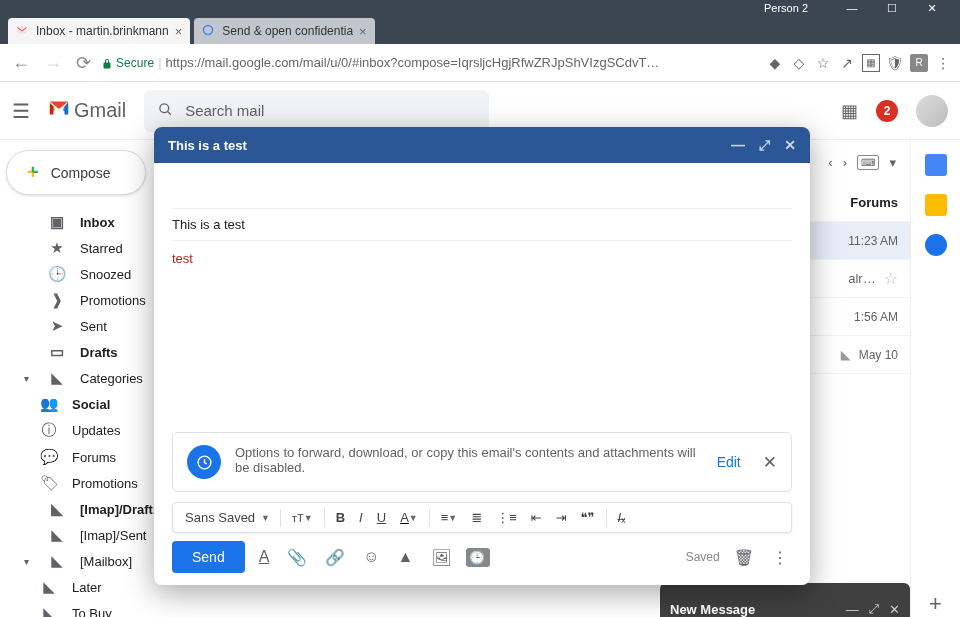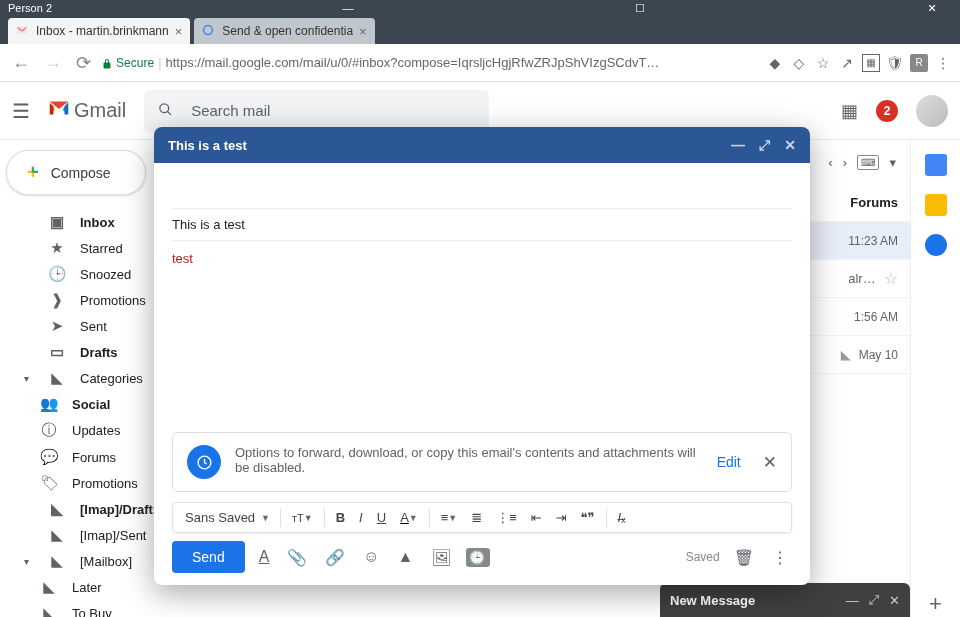--- a/index.html
+++ b/index.html
@@ -1,19 +1,19 @@
 <!DOCTYPE html>
 <html><head>
 <meta charset="utf-8">
 <style>
 * { margin: 0; padding: 0; box-sizing: border-box; font-family: Arial, sans-serif; }
 body { width: 960px; height: 617px; background: #fff; overflow: hidden; position: relative; }
 
 
-.titlebar { height: 16px; background: #3b4651; display: flex; justify-content: space-between; align-items: center; padding: 0 8px; color: #fff; font-size: 11px; }
+.titlebar { height: 16px; background: #3b4651; display: flex; justify-content: flex-end; align-items: center; padding: 0 8px; color: #fff; font-size: 11px; }
 .titlebar .person { margin-right: 24px; }
 .titlebar .wbtn { width: 40px; text-align: center; cursor: pointer; }
 
 .tabbar { height: 28px; background: #3b4651; display: flex; align-items: flex-end; padding-left: 8px; }
 .tab { background: #f5f5f5; height: 26px; padding: 0 8px; display: flex; align-items: center; gap: 6px; font-size: 12px; color: #333; border-radius: 4px 4px 0 0; margin-right: 4px; max-width: 190px; }
 .tab.inactive { background: #c0c6cc; }
 .tab .favicon { width: 14px; height: 14px; }
 .tab .tabtxt { white-space: nowrap; overflow: hidden; text-overflow: ellipsis; flex: 1; }
 .tab .tabclose { color: #666; cursor: pointer; font-size: 13px; }
 
@@ -23,21 +23,21 @@
 .secure { color: #0b8043; font-size: 12px; display: flex; align-items: flex-end; gap: 3px; }
 .url { color: #666; white-space: nowrap; overflow: hidden; text-overflow: ellipsis; }
 .exticon { width: 18px; height: 18px; color: #666; cursor: pointer; display: flex; align-items: center; justify-content: center; font-size: 14px; }
 
 
 .gmail { height: calc(100% - 82px); display: flex; flex-direction: column; background: #f5f5f5; }
 .gheader { height: 58px; background: #fff; display: flex; align-items: center; padding: 0 12px; gap: 18px; border-bottom: 1px solid #eee; }
 .menu-icon { color: #5f6368; font-size: 20px; cursor: pointer; }
 .glogo { display: flex; align-items: center; gap: 4px; font-size: 20px; color: #5f6368; }
 .glogo .m { font-size: 22px; font-weight: bold; }
-.searchbox { flex: 1; max-width: 540px; background: #f1f3f4; height: 42px; border-radius: 6px; display: flex; align-items: center; padding: 0 14px; gap: 18px; color: #5f6368; font-size: 15px; }
+.searchbox { flex: 1; max-width: 540px; background: #f1f3f4; height: 42px; border-radius: 6px; display: flex; align-items: center; padding: 0 14px; gap: 12px; color: #5f6368; font-size: 15px; }
 .hspace { flex: 1; }
 .apps-icon { color: #5f6368; font-size: 18px; cursor: pointer; }
 .badge-red { background: #d93025; color: #fff; border-radius: 50%; width: 22px; height: 22px; display: flex; align-items: center; justify-content: center; font-size: 12px; font-weight: bold; }
 .avatar { width: 32px; height: 32px; border-radius: 50%; background: linear-gradient(135deg,#ddd,#bbb); }
 
 .gbody { flex: 1; display: flex; overflow: hidden; position: relative; }
 .sidebar { width: 240px; background: #fff; padding: 10px 6px; overflow-y: auto; font-size: 13px; color: #202124; }
 .compose-btn { display: flex; align-items: center; gap: 12px; background: #fff; border: 1px solid #ddd; border-radius: 24px; padding: 10px 20px; font-size: 14px; color: #3c4043; box-shadow: 0 1px 3px rgba(0,0,0,0.15); margin-bottom: 14px; cursor: pointer; width: 140px; }
 .plus { font-size: 20px; background: linear-gradient(45deg,#ea4335 0 25%,#fbbc04 25% 50%,#34a853 50% 75%,#4285f4 75%); -webkit-background-clip: text; color: transparent; font-weight: bold; }
 .nav-item { display: flex; align-items: center; gap: 14px; padding: 4px 8px 4px 18px; cursor: pointer; border-radius: 0 14px 14px 0; color: #202124; }
@@ -84,21 +84,21 @@
 .font-sel { display: flex; align-items: center; gap: 6px; padding: 2px 4px; }
 .caret-dn { font-size: 9px; color: #666; }
 
 .send-row { display: flex; align-items: center; gap: 10px; padding: 0 0 4px; }
 .send-btn { background: #1a73e8; color: #fff; border: none; border-radius: 4px; padding: 8px 20px; font-size: 14px; font-weight: 500; cursor: pointer; }
 .sicon { color: #5f6368; font-size: 16px; cursor: pointer; padding: 4px; }
 .sspace { flex: 1; }
 .saved { color: #888; font-size: 12px; }
 
 
-.mini-compose { position: absolute; right: 50px; bottom: 0; width: 250px; height: 34px; background: #404040; color: #fff; display: flex; align-items: center; padding: 0 10px; font-size: 13px; border-radius: 6px 6px 0 0; z-index: 40; }
+.mini-compose { position: absolute; right: 50px; bottom: 0; width: 250px; height: 34px; background: #404040; color: #fff; display: flex; align-items: flex-end; padding: 0 10px; font-size: 13px; border-radius: 6px 6px 0 0; z-index: 40; }
 .mini-compose .mtitle { flex: 1; font-weight: bold; }
 .mini-compose .mbtn { color: #ccc; font-size: 13px; margin-left: 10px; cursor: pointer; }
 
 svg { width: 1em; height: 1em; }
 </style>
 </head>
 <body>
 
 <div class="titlebar">
   <span class="person">Person 2</span>

